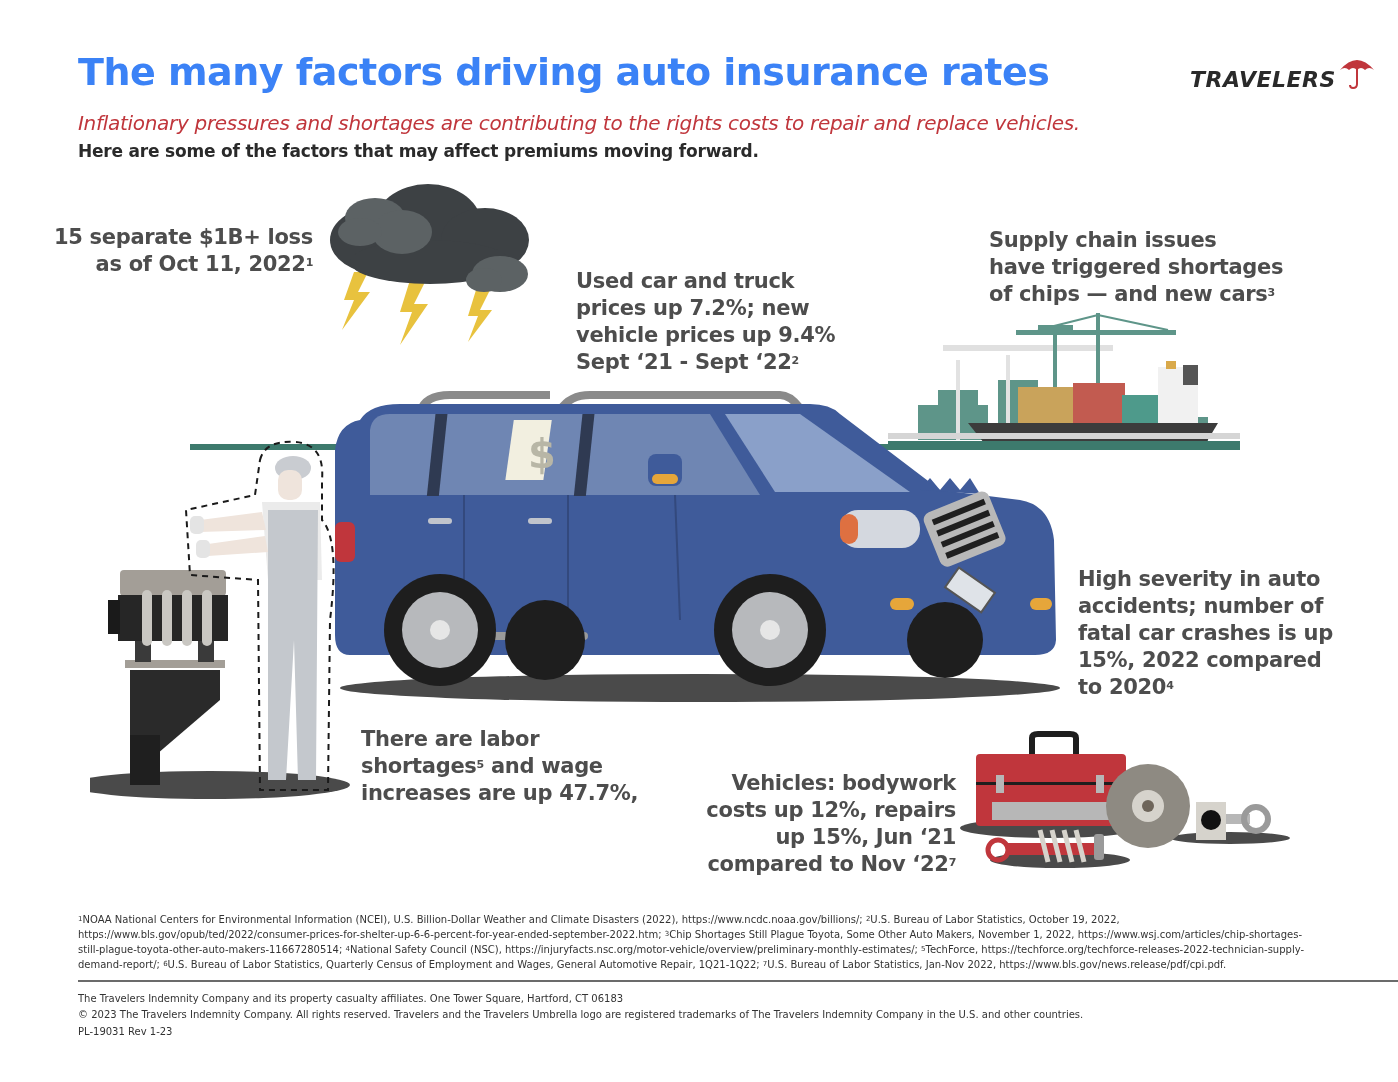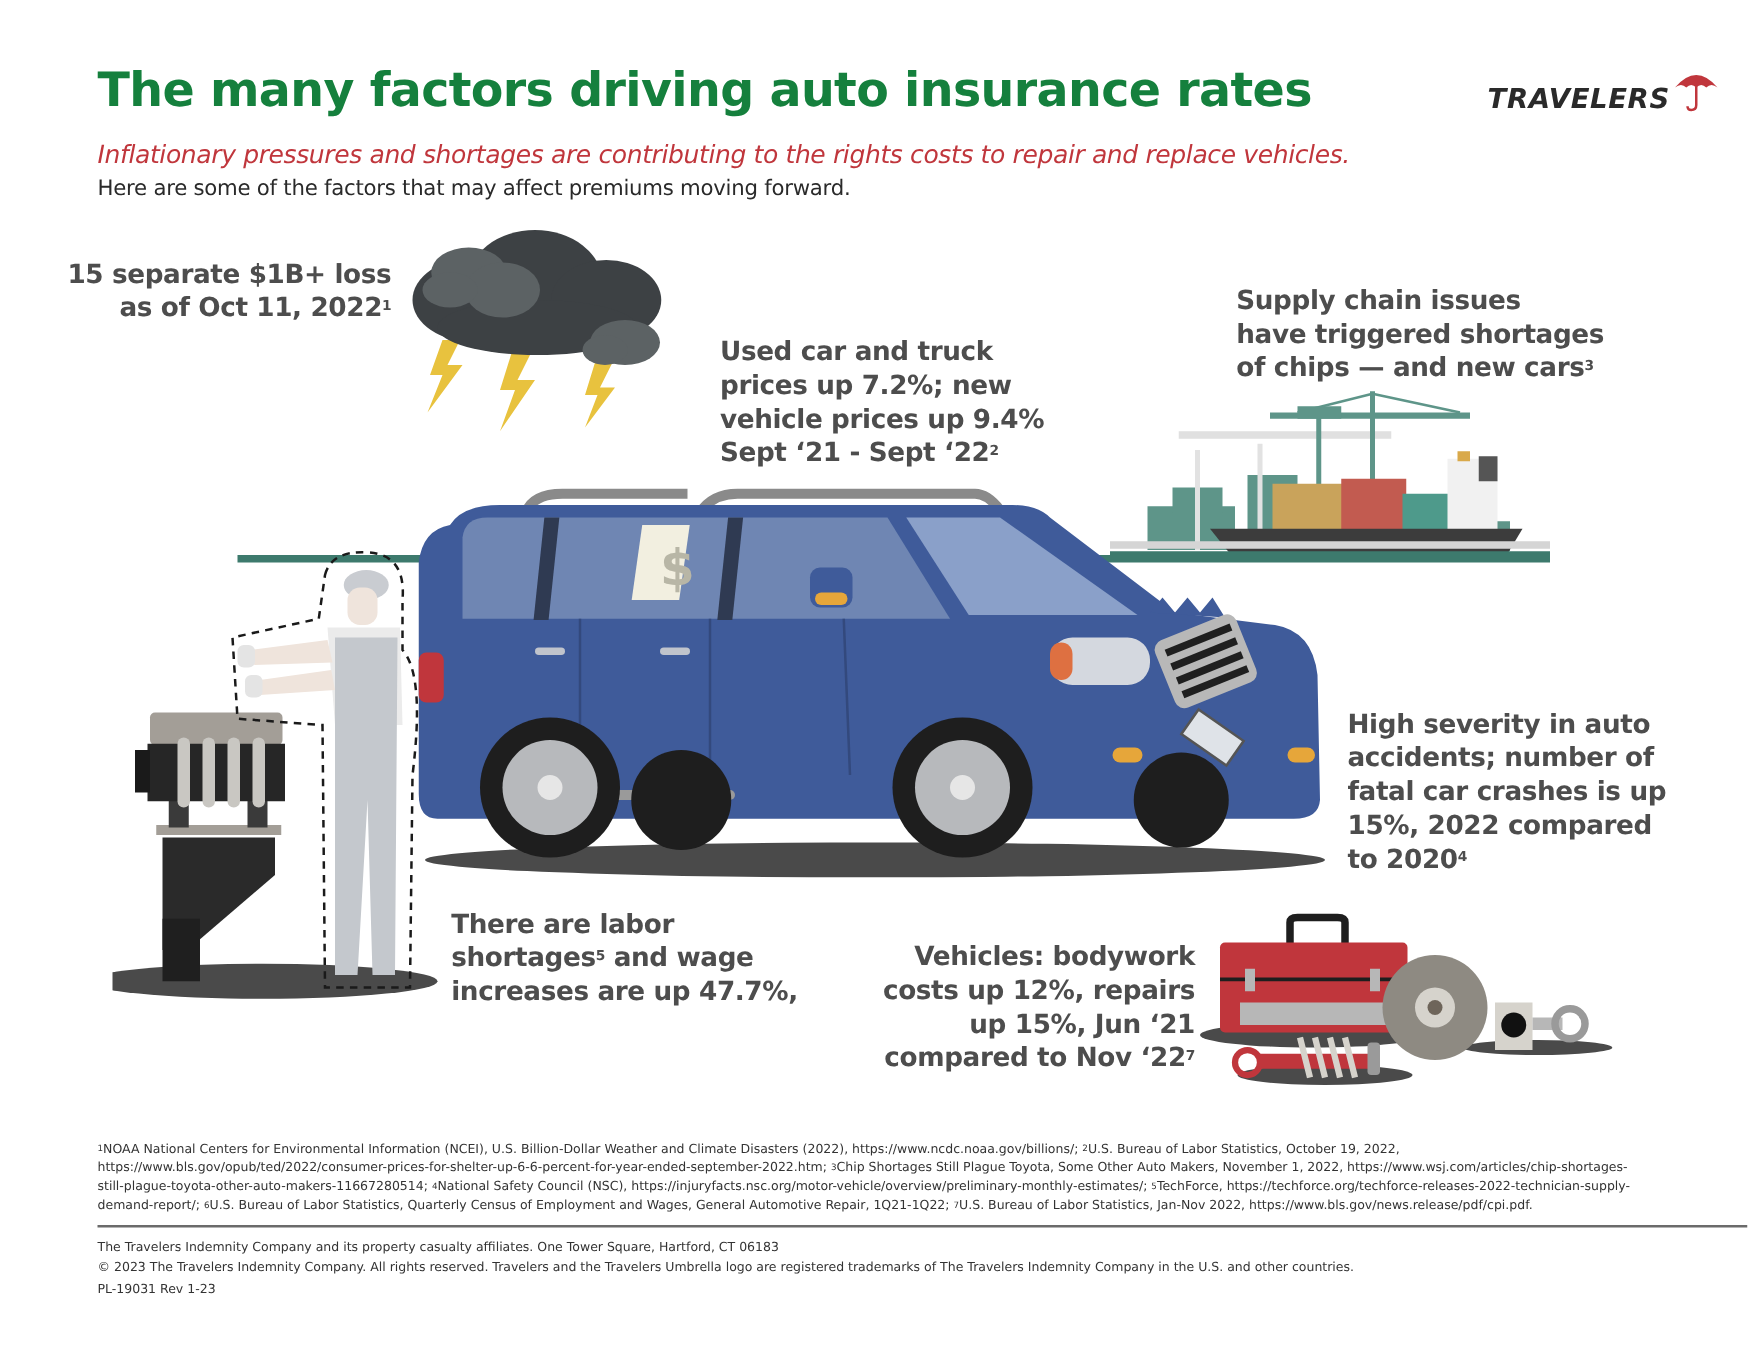--- a/index.html
+++ b/index.html
@@ -1,26 +1,26 @@
 <!DOCTYPE html>
 <html><head>
 <meta charset="utf-8">
 <style>
   * { box-sizing: border-box; margin: 0; padding: 0; }
   html, body { width: 1398px; height: 1082px; background: #ffffff; overflow: hidden; }
   body { position: relative; font-family: "DejaVu Sans", sans-serif; color: #4a4a4a; }
   .abs { position: absolute; }
-  .title { left: 78px; top: 50px; font-size: 38px; font-weight: bold; color: #15803d; letter-spacing: -0.5px; white-space: nowrap; }
+  .title { left: 78px; top: 50px; font-size: 38px; font-weight: bold; color: #3b82f6; letter-spacing: -0.5px; white-space: nowrap; }
   .subtitle-red { left: 78px; top: 111px; font-size: 20px; font-style: italic; color: #c0363c; white-space: nowrap; letter-spacing: -0.3px; }
-  .subtitle-black { left: 78px; top: 141px; font-size: 17px; color: #2a2a2a; white-space: nowrap; letter-spacing: -0.2px; }
+  .subtitle-black { left: 78px; top: 141px; font-size: 17px; color: #2a2a2a; white-space: nowrap; letter-spacing: -0.2px; font-weight: bold; }
   .logo { left: 1146px; top: 54px; display: flex; align-items: flex-end; margin-left: 44px; }
   .logo-text { font-family: "DejaVu Sans", sans-serif; font-weight: bold; font-style: italic; font-size: 22px; color: #2a2a2a; letter-spacing: 0.5px; }
   .fact { font-weight: bold; font-size: 21px; line-height: 27px; color: #4d4d4d; letter-spacing: -0.3px; }
   .fact sup { font-size: 11px; vertical-align: top; position: relative; top: -2px; }
-  .right { text-align: right; }
+  .right { text-align: right; margin-top: 18px; }
   .fn { left: 78px; top: 912px; width: 1240px; font-size: 10px; line-height: 15px; color: #333; }
   .fn sup { font-size: 7px; vertical-align: top; }
   .divider { left: 78px; top: 980px; width: 1320px; height: 1.5px; background: #6b6b6b; }
   .legal { left: 78px; font-size: 10px; color: #333; white-space: nowrap; text-align: right; }
   .ground { left: 190px; top: 444px; width: 1050px; height: 6px; background: #3d7a6d; }
 </style>
 </head>
 <body>
 
 <div class="abs title">The many factors driving auto insurance rates</div>

